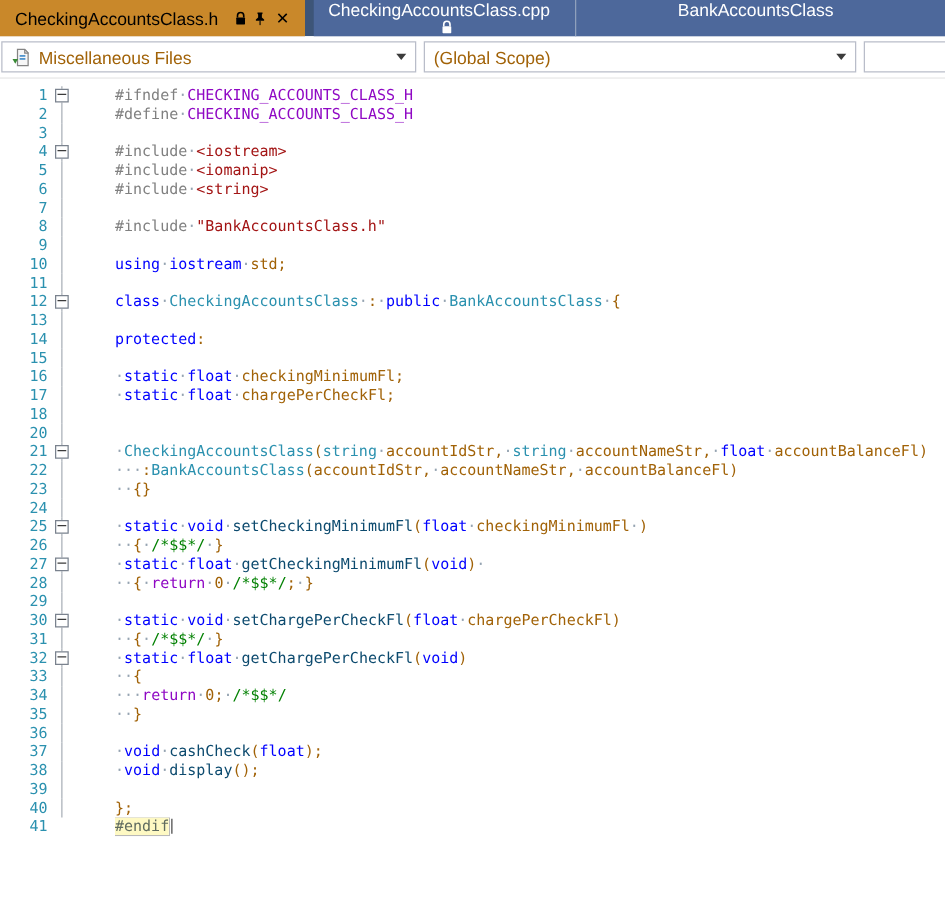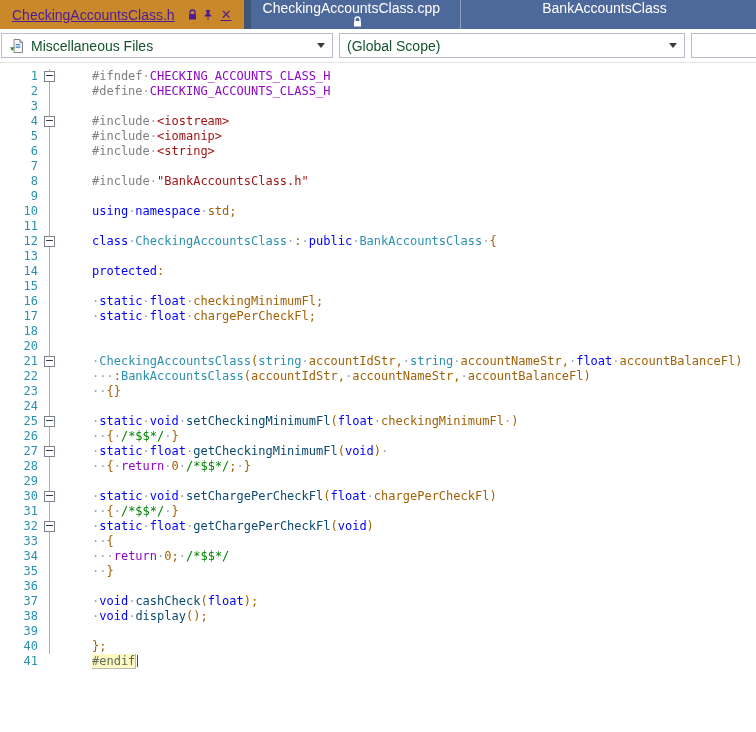--- a/index.html
+++ b/index.html
@@ -2,34 +2,34 @@
 <html><head>
 <meta charset="utf-8">
 <style>
   html,body{margin:0;padding:0;background:#fff;}
   .window{position:relative;width:756px;height:732px;overflow:hidden;background:#fff;
           font-family:"Liberation Sans",sans-serif;}
 
   
   .tabstrip{display:flex;height:29px;background:#3D5578;align-items:stretch;}
   .tab{display:flex;align-items:center;padding:0 12px;font-size:14px;white-space:nowrap;cursor:default;}
-  .tab--active{background:#C9882A;color:#4c1d95;text-decoration:underline;}
+  .tab--active{background:#C9882A;color:#000000;}
   .tab--inactive{background:#4D689B;color:#FFFFFF;flex-direction:column;}
   .tab--inactive + .tab--inactive{border-left:1px solid #8FA0BC;}
   .tab--active{margin-right:7px;}
   .tab--cut{flex:1;overflow:hidden;}
   .tab-label{margin-right:8px;}
   .tab-ic{display:inline-flex;align-items:center;margin-left:4px;}
   .tab-close{margin-left:7px;font-size:13px;line-height:1;}
 
   
   .navbar{display:flex;align-items:center;height:33px;background:#FFFFFF;
           border-bottom:1px solid #E3E3E3;padding:0;}
   .combo{display:flex;align-items:center;height:25px;border:1px solid #B9BDC9;background:#FFFFFF;
-         box-sizing:border-box;padding:0 7px;font-size:14px;color:#14532d;}
+         box-sizing:border-box;padding:0 7px;font-size:14px;color:#a16207;}
   .combo-label{flex:1;overflow:hidden;white-space:nowrap;}
   .combo-arrow{width:0;height:0;border-left:4px solid transparent;border-right:4px solid transparent;
                border-top:5px solid #3B3B3B;margin-left:8px;flex:none;}
   .combo--project{width:332px;margin-left:1px;}
   .combo--project .ic{margin-right:6px;display:inline-flex;flex:none;}
   .combo--scope{width:346px;margin-left:6px;}
   .combo--member{flex:1;margin-left:6px;margin-right:-6px;}
 
   
   .editor{position:relative;background:#fff;padding-top:6px;}
@@ -178,21 +178,21 @@
         <span class="outline">
           <span class="vl"></span>
         </span>
         <span class="code"></span>
       </div>
       <div class="row">
         <span class="ln">10</span>
         <span class="outline">
           <span class="vl"></span>
         </span>
-        <span class="code"><span class="c-kw">using</span><span class="c-ws">·</span><span class="c-kw">namespace</span><span class="c-ws">·</span><span class="c-id">std</span><span class="c-id">;</span></span>
+        <span class="code"><span class="c-kw">using</span><span class="c-ws">·</span><span class="c-kw">iostream</span><span class="c-ws">·</span><span class="c-id">std</span><span class="c-id">;</span></span>
       </div>
       <div class="row">
         <span class="ln">11</span>
         <span class="outline">
           <span class="vl"></span>
         </span>
         <span class="code"></span>
       </div>
       <div class="row">
         <span class="ln">12</span>

